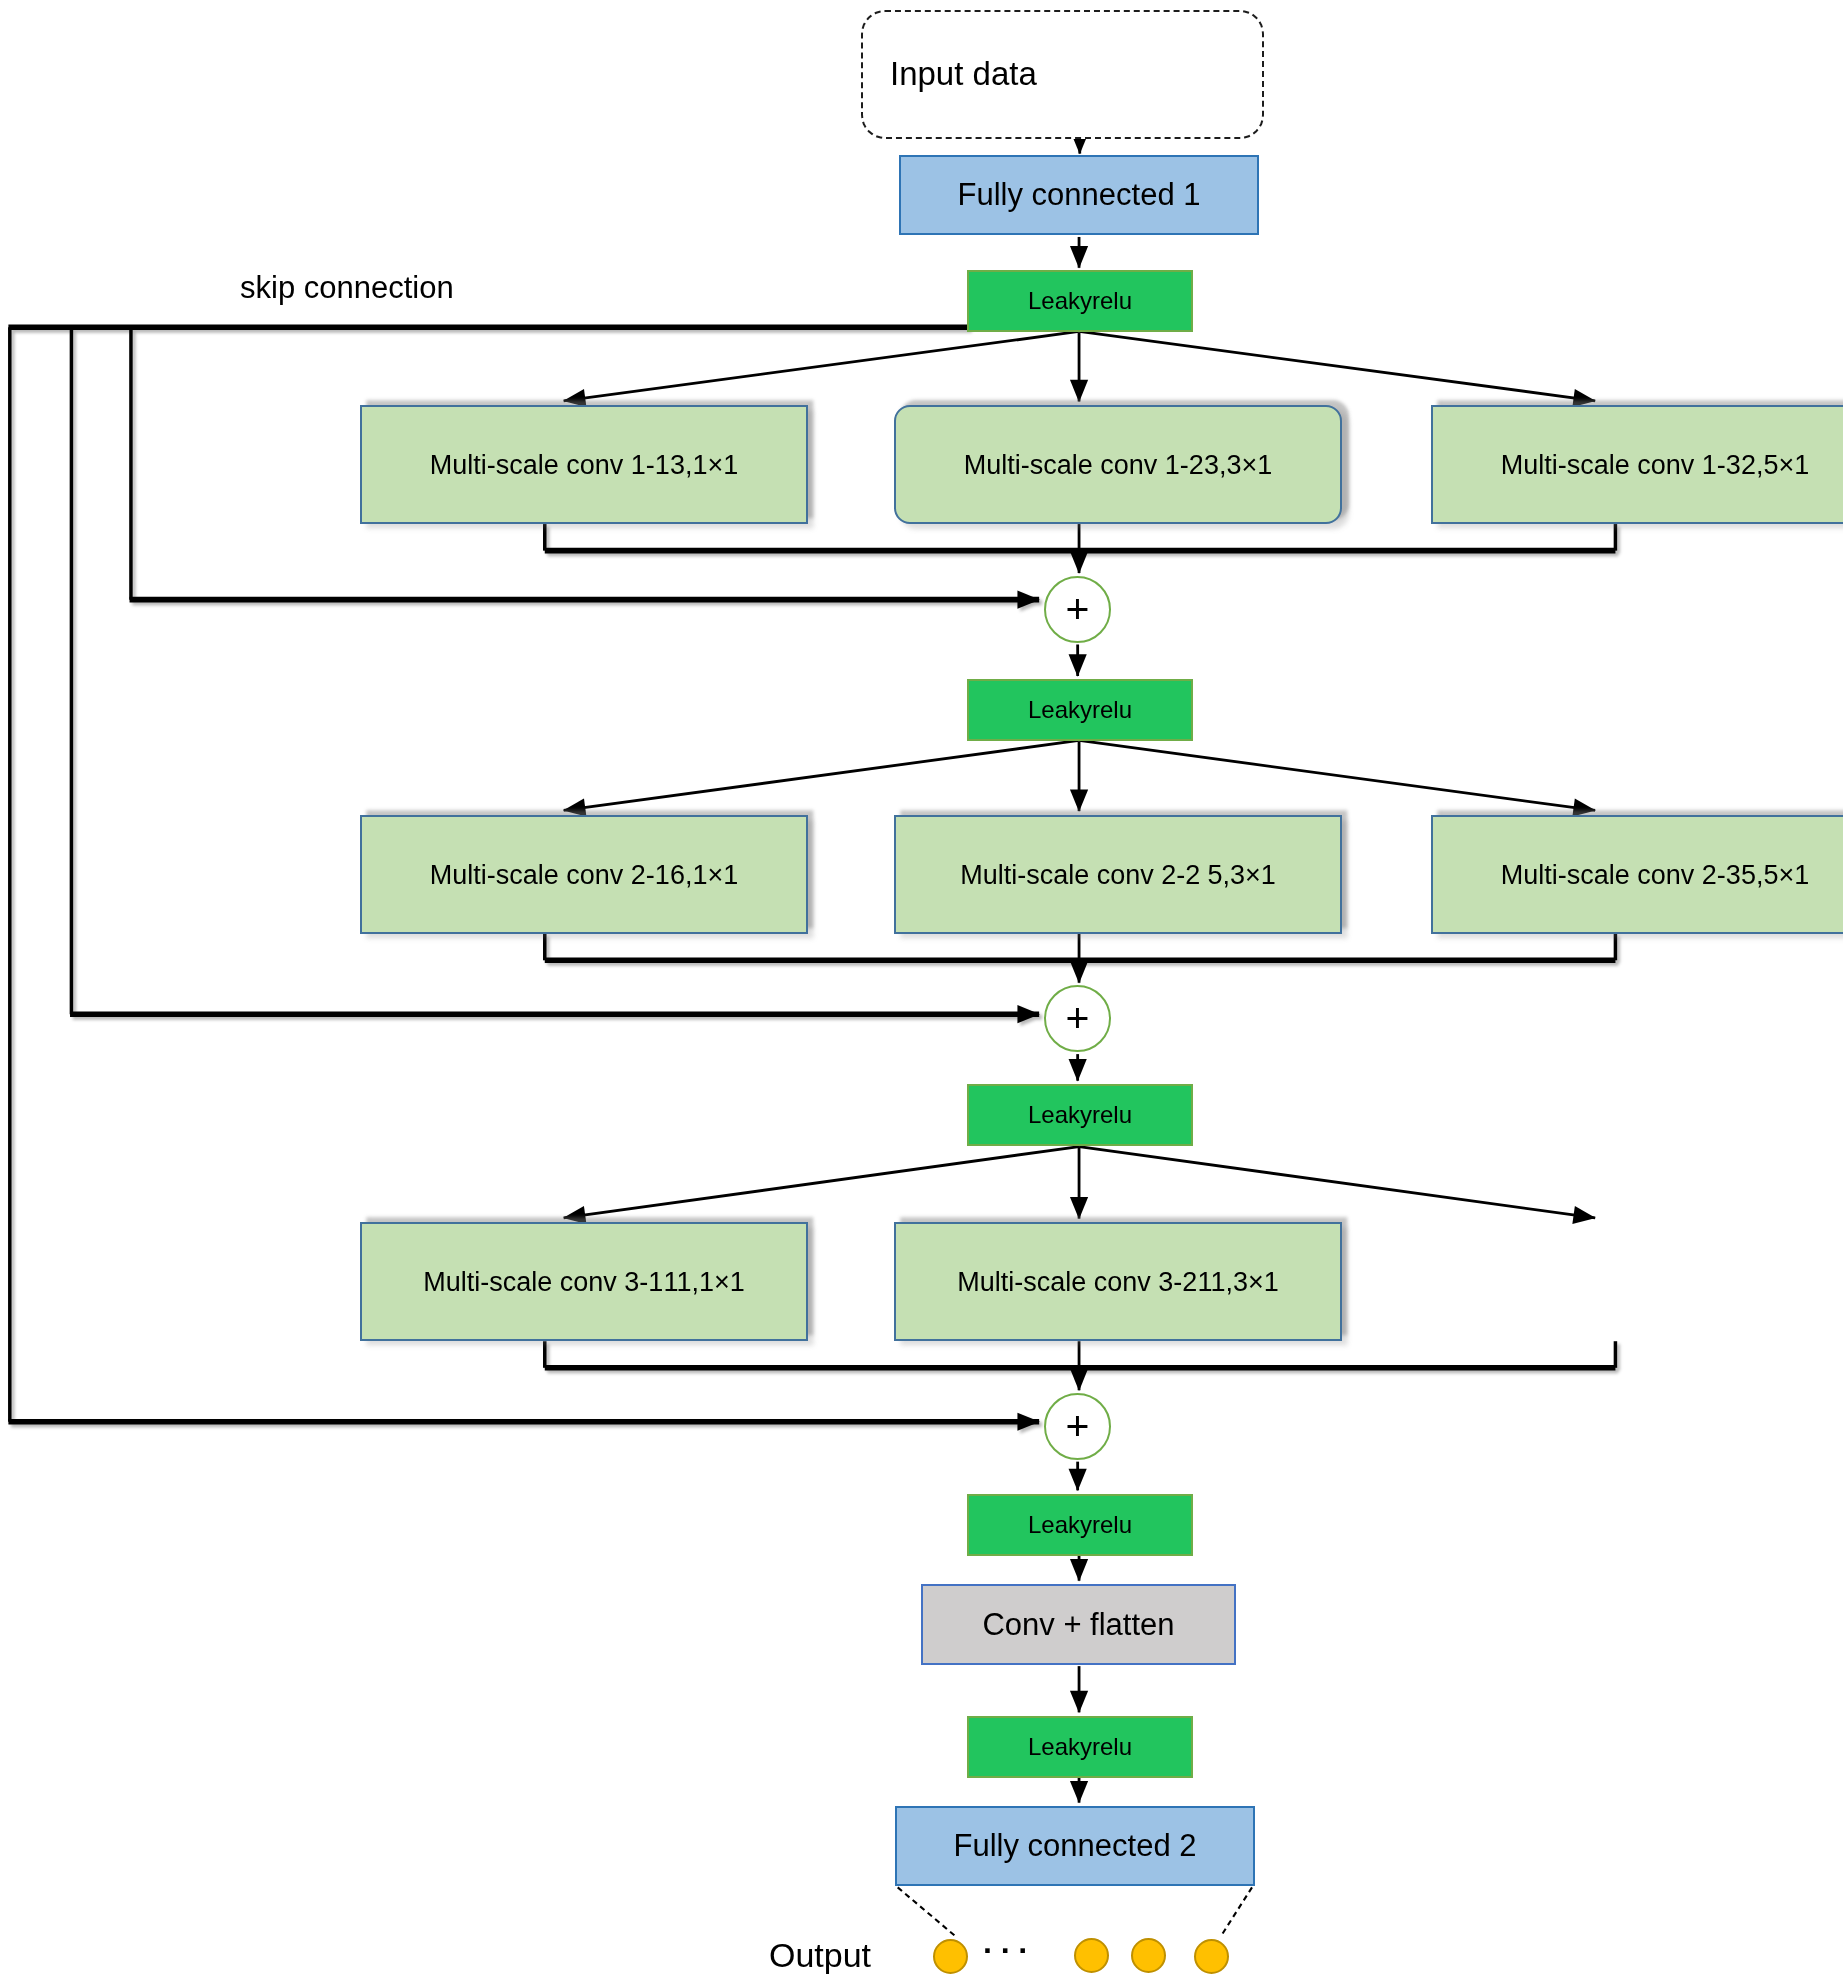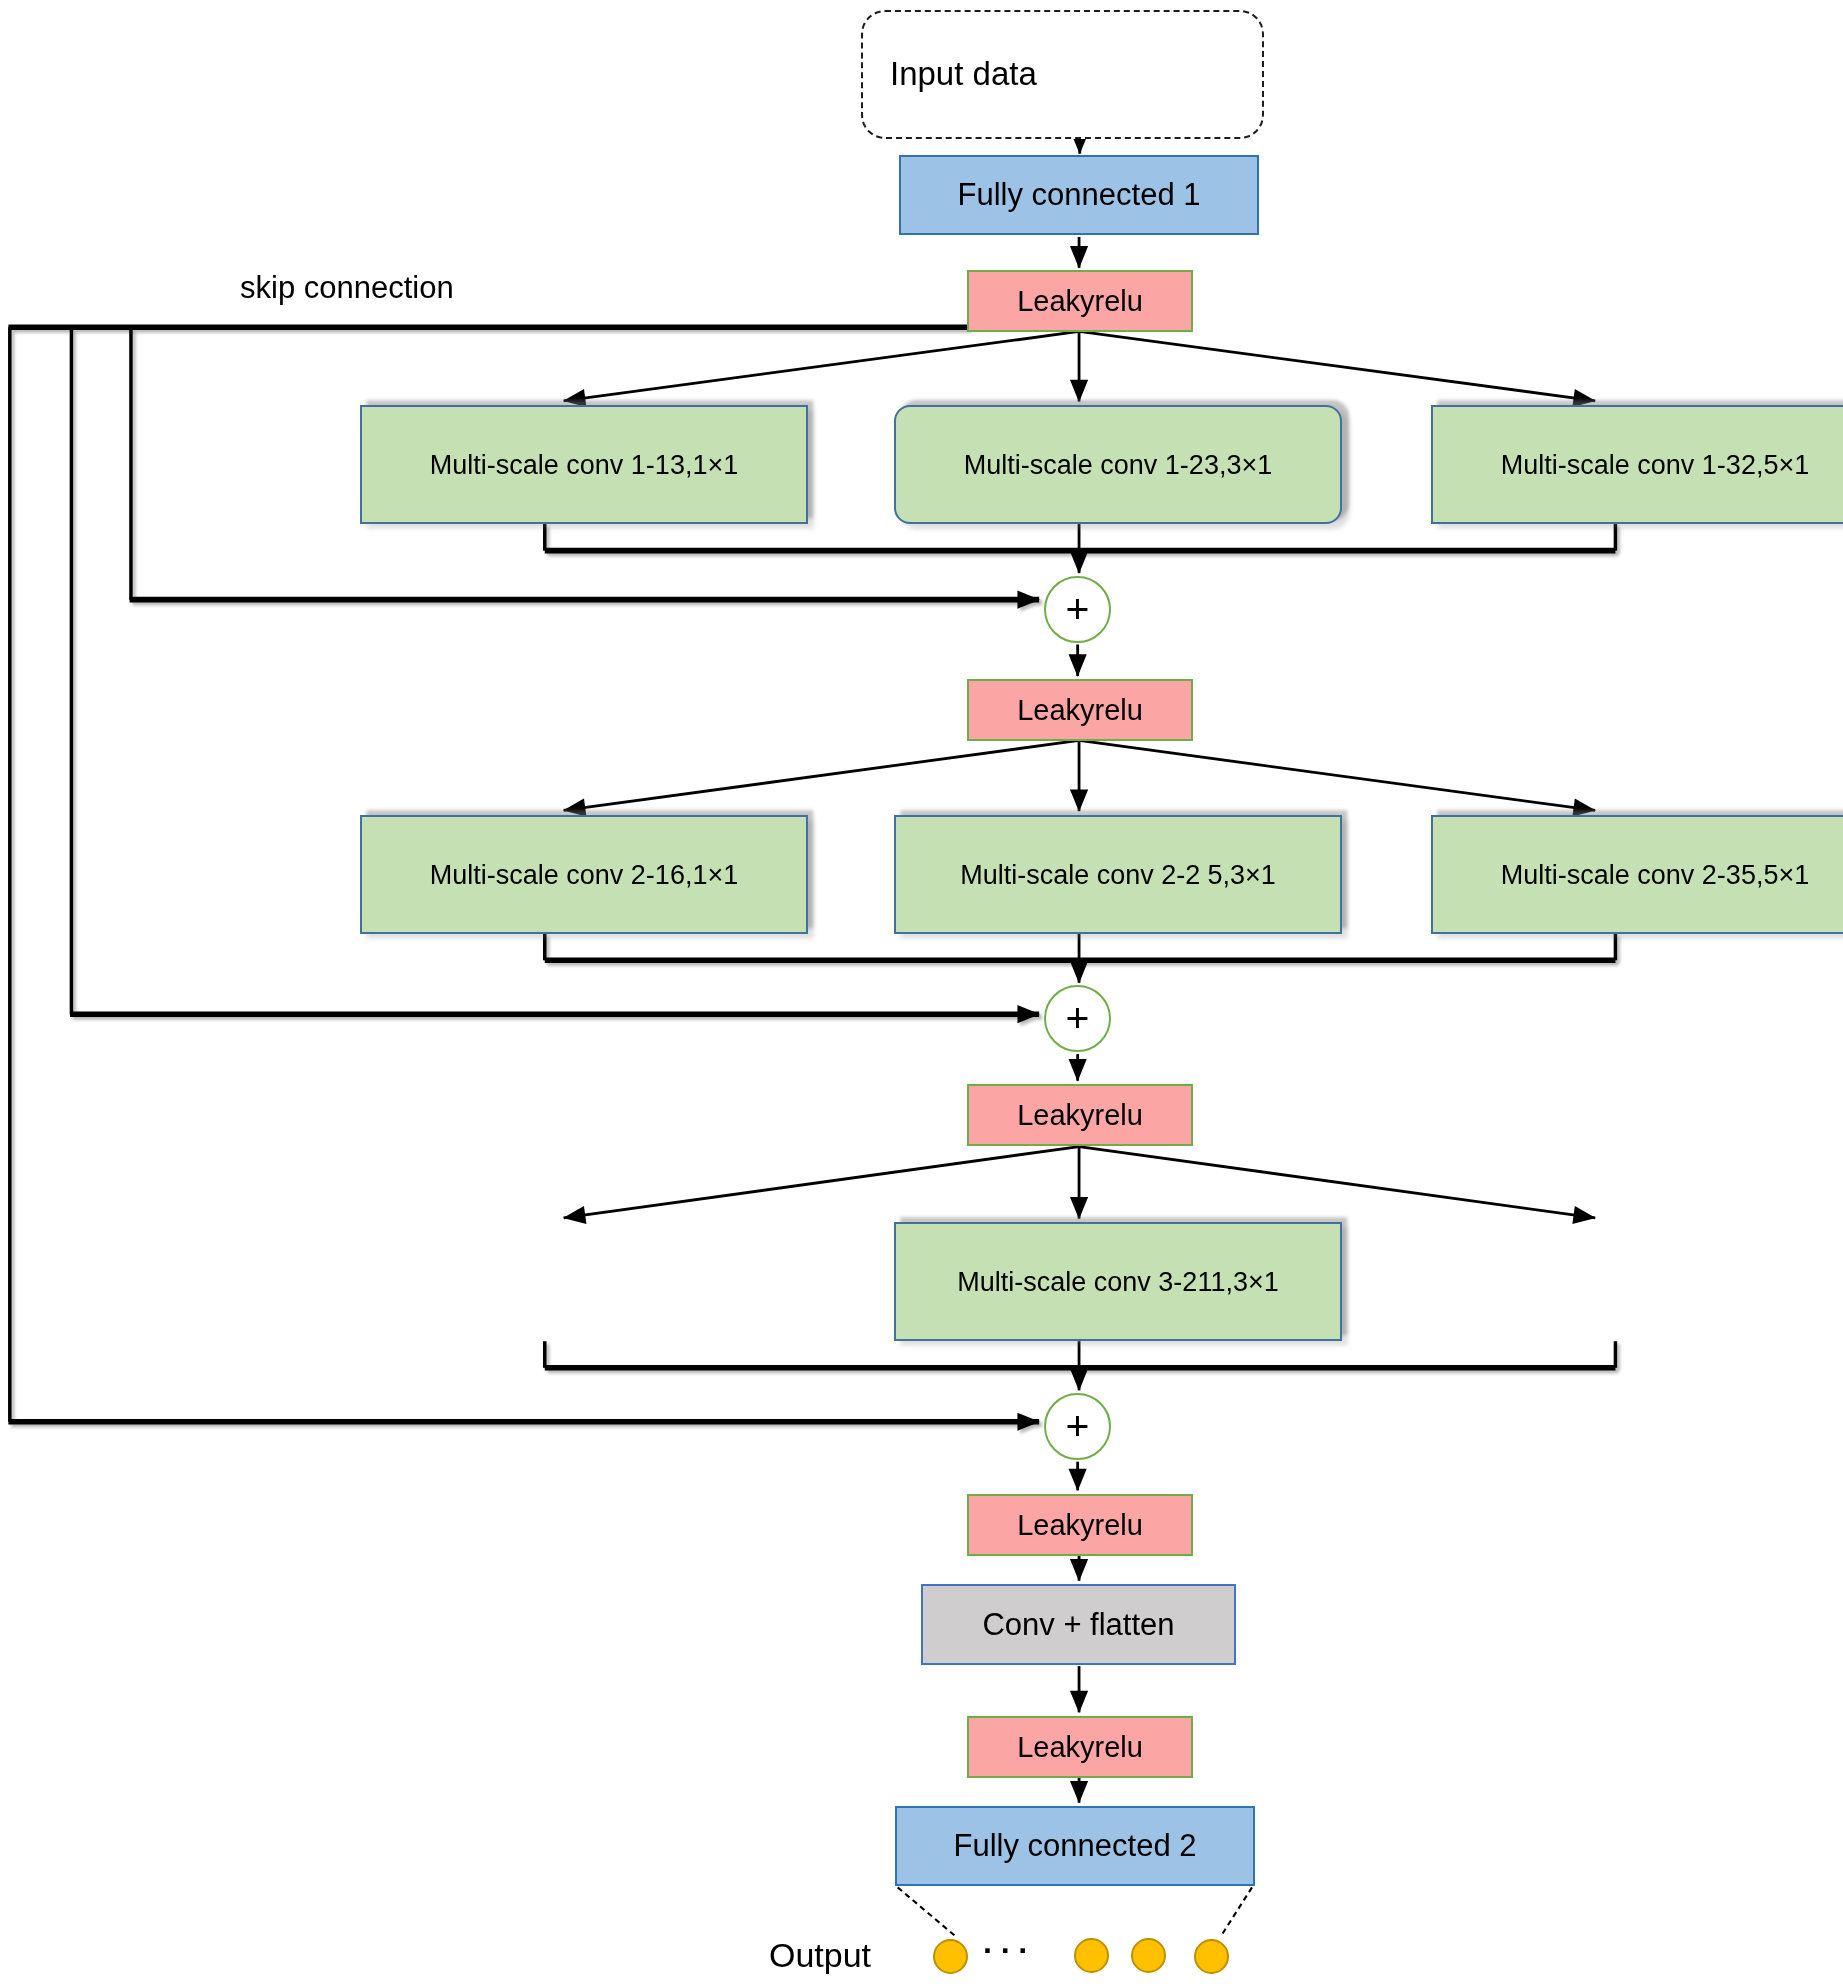--- a/index.html
+++ b/index.html
@@ -5,21 +5,21 @@
   html,body{margin:0;padding:0;background:#fff;}
   #canvas{position:relative;width:1843px;height:1985px;background:#ffffff;overflow:hidden;
           font-family:"Liberation Sans", sans-serif;color:#000;}
   #wires{position:absolute;left:0;top:0;width:1843px;height:1985px;z-index:1;}
   .box{position:absolute;display:flex;align-items:center;justify-content:center;
        text-align:left;box-sizing:border-box;z-index:2;}
   .input-box{border:2.1px dashed #1c1c1c;border-radius:24px;background:#fff;}
   .input-label{position:absolute;left:27px;top:0;height:100%;display:flex;align-items:center;
                font-size:33px;}
   .fc{background:#9CC2E5;border:2.1px solid #2E74B5;font-size:31px;}
-  .relu{background:#fca5a5;border:2.1px solid #70AD47;font-size:29px;}
+  .relu{background:#22c55e;border:2.1px solid #70AD47;font-size:24px;}
   .conv{background:#C5E0B3;border:2.1px solid #41719C;font-size:27px;
         line-height:36px;box-shadow:6.3px -4.9px 3.5px rgba(125,125,125,.45),6.3px 4.9px 4.9px rgba(125,125,125,.25);margin-left:39px;}
   .flatten{background:#CFCDCD;border:2.1px solid #4472C4;font-size:31px;}
   .plus-circle{width:67px;height:67px;border-radius:50%;background:#fff;border:2.1px solid #70AD47;
                font-size:41px;font-weight:400;}
   .out-node{width:35px;height:35px;border-radius:50%;background:#FFC000;border:2.1px solid #BF9000;}
   .txt{position:absolute;z-index:2;}
   .skip-label{font-size:31px;}
   .output-label{font-size:34px;}
   .dots{font-size:32px;font-weight:bold;letter-spacing:7px;}
@@ -138,20 +138,24 @@
   </div>
   <div class="box conv" style="left:1392px;top:815px;width:448px;height:119px;">
     <span>Multi-scale conv 2-3</span>
     <span>5,5×1</span>
   </div>
 
   <div class="box plus-circle" style="left:1044px;top:985px;">+</div>
 
   <div class="box relu" style="left:967px;top:1084px;width:226px;height:62px;">Leakyrelu</div>
 
+  <div class="box conv" style="left:321px;top:1222px;width:448px;height:119px;">
+    <span>Multi-scale conv 3-1</span>
+    <span>11,1×1</span>
+  </div>
   <div class="box conv" style="left:855px;top:1222px;width:448px;height:119px;">
     <span>Multi-scale conv 3-2</span>
     <span>11,3×1</span>
   </div>
 
   <div class="box plus-circle" style="left:1044px;top:1393px;">+</div>
 
   <div class="box relu" style="left:967px;top:1494px;width:226px;height:62px;">Leakyrelu</div>
 
   <div class="box flatten" style="left:921px;top:1584px;width:315px;height:81px;">Conv + flatten</div>

